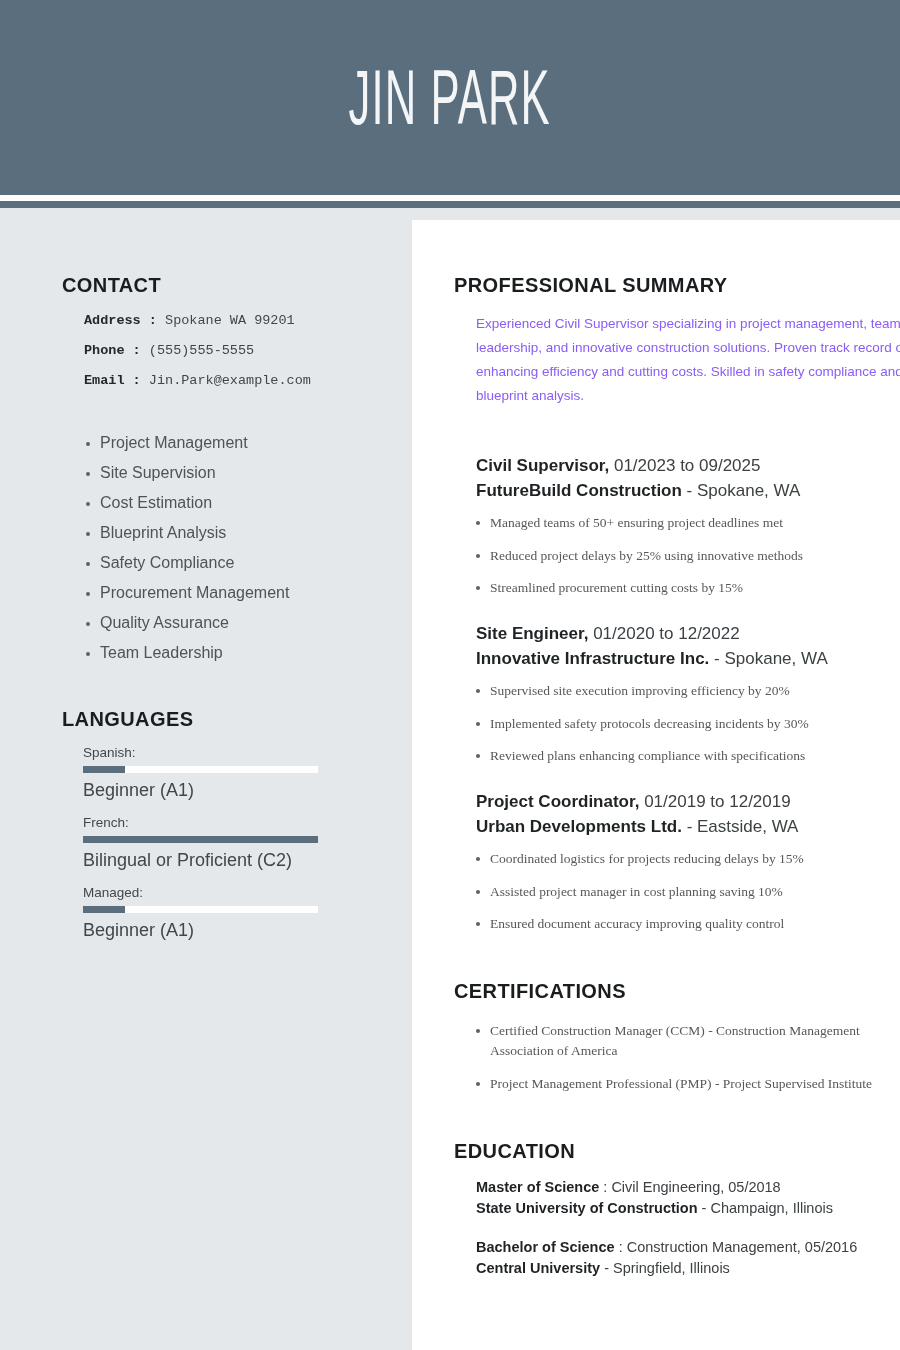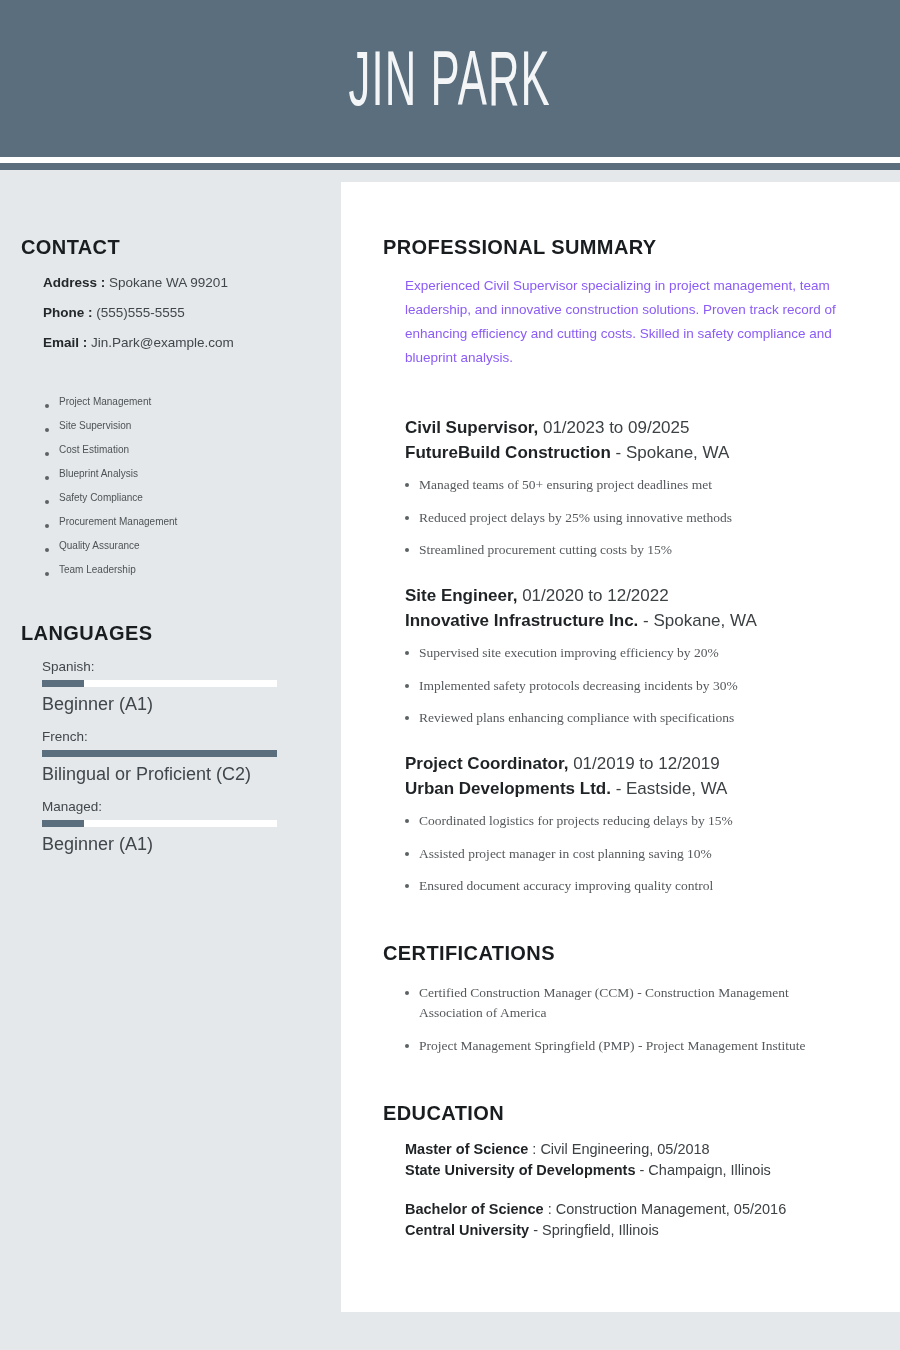--- a/index.html
+++ b/index.html
@@ -4,55 +4,55 @@
 <style>
   * { box-sizing: border-box; }
   html, body { margin: 0; padding: 0; background: #ffffff; }
   .page {
     width: 900px; height: 1350px; position: relative;
     font-family: "Liberation Sans", sans-serif;
     background: #e5e8ea; overflow: hidden;
   }
   
   .header {
-    height: 157px; background: #5a6e7d;
+    height: 195px; background: #5a6e7d;
     display: flex; align-items: center; justify-content: center;
   }
   .name-title {
     margin: 0; color: #f3f5f6; font-size: 78px; font-weight: normal;
     letter-spacing: 2px; white-space: nowrap;
     transform: scaleX(0.56); transform-origin: center center;
   }
   .band-white { height: 6px; background: #ffffff; }
   .band-slate { height: 7px; background: #5a6e7d; }
 
   
   .body-wrap { display: flex; height: 1142px; }
-  .sidebar { width: 341px; flex: none; padding: 66px 20px 0 21px; }
+  .sidebar { width: 412px; flex: none; padding: 66px 20px 0 62px; }
   .main { flex: 1; background: #ffffff; margin-top: 12px; padding: 54px 60px 0 42px; }
 
   
   .sec-title {
     margin: 0; font-size: 20px; font-weight: bold; color: #191d1f;
     letter-spacing: 0.4px;
   }
   .dot {
     width: 4px; height: 4px; border-radius: 50%; background: #5b6165;
     flex: none; margin-top: 8px;
   }
 
   
   .contact-rows { margin-top: 16px; padding-left: 22px; }
-  .contact-row { font-size: 13.5px; color: #40474c; margin-bottom: 15px; }
+  .contact-row { font-size: 13.5px; color: #40474c; margin-bottom: 15px; font-family: Liberation Mono, monospace; }
   .c-label { font-weight: bold; color: #24282a; }
 
   
   .section-gap { margin-top: 46px; }
   .skills-list { list-style: none; margin: 16px 0 0; padding: 0 0 0 24px; }
-  .skills-list li { display: flex; gap: 10px; font-size: 10px; color: #4d5357; margin-bottom: 12px; }
+  .skills-list li { display: flex; gap: 10px; font-size: 16px; color: #4d5357; margin-bottom: 12px; }
 
   
   .langs { margin-top: 14px; padding-left: 21px; }
   .lang { margin-bottom: 14px; }
   .lang-name { font-size: 13.5px; color: #40474c; }
   .bar { width: 235px; height: 7px; background: #ffffff; margin-top: 6px; }
   .fill { height: 100%; background: #5a6e7d; }
   .lang-level { font-size: 18px; color: #40474c; margin-top: 7px; }
 
   
@@ -276,34 +276,34 @@
       <section class="section-gap">
         <h2 class="sec-title">CERTIFICATIONS</h2>
         <ul class="cert-list" id="cert-list">
   <li>
     <span class="dot"></span>
     <span class="bullet-text">Certified Construction Manager (CCM) - Construction Management Association of America</span>
   </li>
 
   <li>
     <span class="dot"></span>
-    <span class="bullet-text">Project Management Springfield (PMP) - Project Management Institute</span>
+    <span class="bullet-text">Project Management Professional (PMP) - Project Supervised Institute</span>
   </li>
 </ul>
       </section>
 
       <section class="section-gap">
         <h2 class="sec-title">EDUCATION</h2>
         <div id="edu-list">
   <div class="edu">
     <div>
       <span class="bold-dark edu-degree">Master of Science</span><span class="edu-field"> : Civil Engineering, 05/2018</span>
     </div>
     <div>
-      <span class="bold-dark edu-school">State University of Developments</span><span class="edu-location"> - Champaign, Illinois</span>
+      <span class="bold-dark edu-school">State University of Construction</span><span class="edu-location"> - Champaign, Illinois</span>
     </div>
   </div>
 
   <div class="edu">
     <div>
       <span class="bold-dark edu-degree">Bachelor of Science</span><span class="edu-field"> : Construction Management, 05/2016</span>
     </div>
     <div>
       <span class="bold-dark edu-school">Central University</span><span class="edu-location"> - Springfield, Illinois</span>
     </div>

